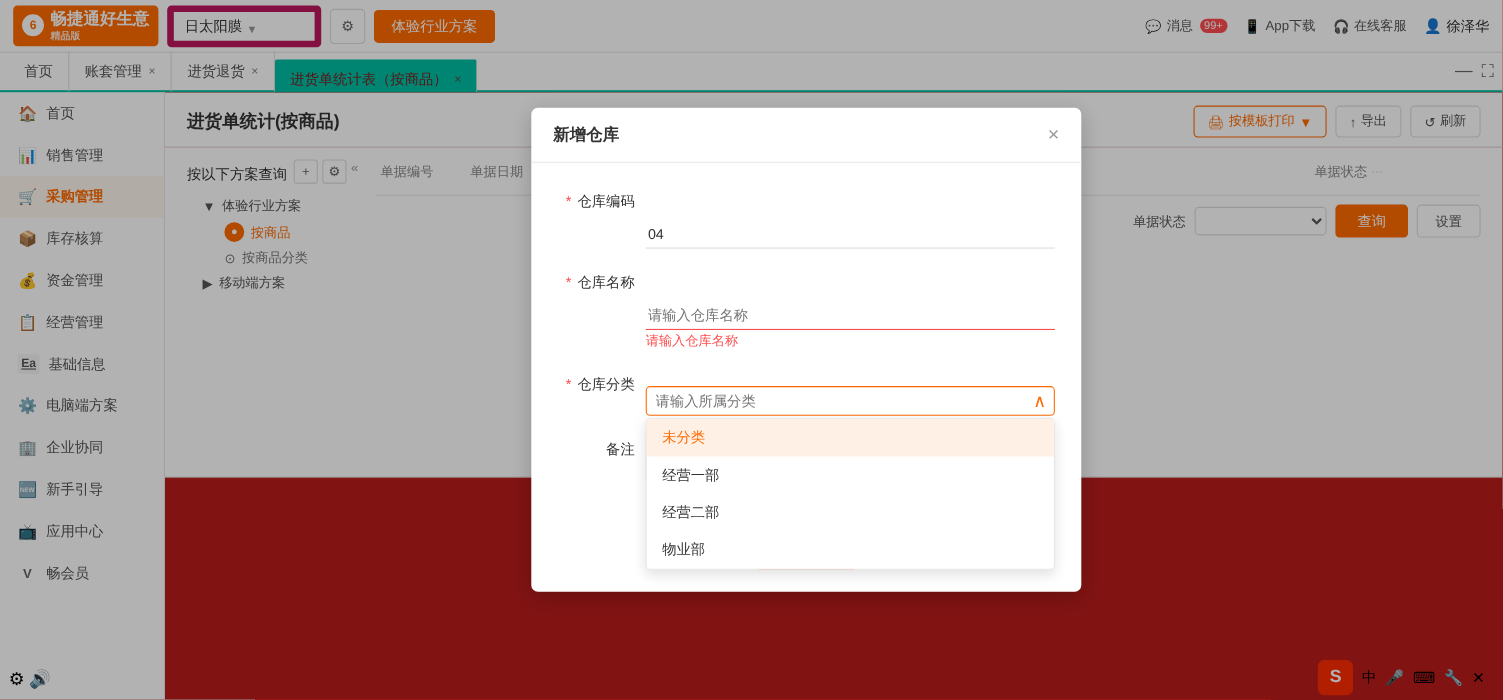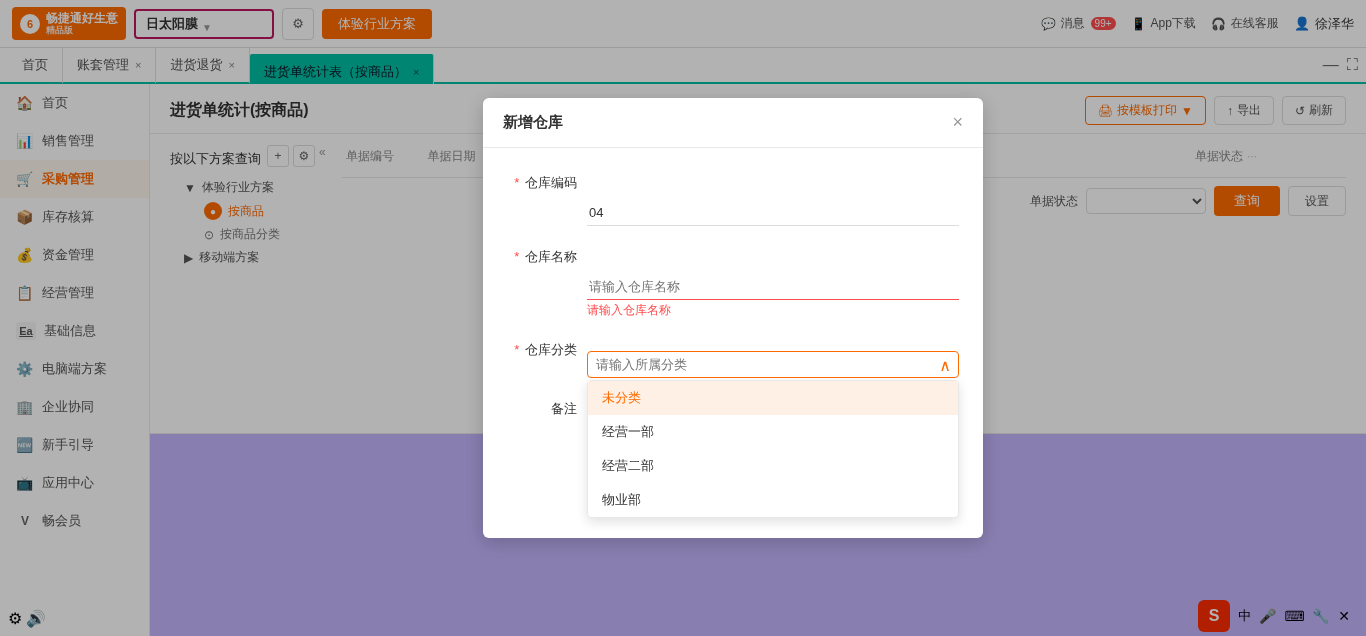--- a/index.html
+++ b/index.html
@@ -16,22 +16,22 @@
       background: #ff6a00; border-radius: 4px;
       padding: 4px 8px; color: #fff; font-weight: bold; font-size: 14px;
     }
     .logo-icon {
       width: 20px; height: 20px; background: #fff; border-radius: 50%;
       display: flex; align-items: center; justify-content: center;
       color: #ff6a00; font-weight: bold; font-size: 11px;
     }
     .store-selector {
       display: flex; align-items: flex-end; gap: 4px;
-      border: 2px solid #be185d; border-radius: 4px; padding: 4px 10px;
-      background: #fff; cursor: pointer; min-width: 140px; font-weight: bold;
+      border: 6px solid #be185d; border-radius: 4px; padding: 4px 10px;
+      background: #fff; cursor: pointer; min-width: 140px;
     }
     .store-name { color: #333; font-size: 13px; }
     .chevron { color: #999; font-size: 10px; }
     .gear-btn {
       width: 32px; height: 32px; border: 1px solid #ddd; border-radius: 4px;
       display: flex; align-items: center; justify-content: center;
       cursor: pointer; background: #fff; color: #666;
     }
     .trial-btn {
       background: #ff6a00; color: #fff; border: none; border-radius: 4px;
@@ -54,21 +54,21 @@
       display: flex; align-items: center; height: 36px;
       background: #fff; border-bottom: 2px solid #00bfa5;
       padding: 0 8px; gap: 0;
     }
     .tab {
       display: flex; align-items: center; padding: 0 14px; height: 36px;
       cursor: pointer; font-size: 13px; color: #555; border-right: 1px solid #e0e0e0;
       white-space: nowrap;
     }
     .tab.active {
-      background: #00bfa5; color: #0f172a; border-radius: 2px 2px 0 0; margin-top: 13px;
+      background: #00bfa5; color: #7f1d1d; border-radius: 2px 2px 0 0; margin-top: 13px;
     }
     .tab .close-icon { margin-left: 6px; font-size: 11px; opacity: 0.7; }
     .tab-actions { margin-left: auto; display: flex; align-items: center; gap: 8px; }
     .tab-action-btn { background: none; border: none; cursor: pointer; color: #666; font-size: 16px; }
 
     
     .main-layout { display: flex; height: calc(636px - 84px); }
 
     
     .sidebar {
@@ -78,21 +78,21 @@
     }
     .sidebar-item {
       display: flex; align-items: center; gap: 8px;
       padding: 10px 16px; cursor: pointer; color: #555; font-size: 13px;
     }
     .sidebar-item.active { background: #fff7f0; color: #ff6a00; font-weight: bold; }
     .sidebar-icon { width: 18px; height: 18px; display: flex; align-items: center; justify-content: center; font-size: 14px; }
     .sidebar-bottom { margin-top: auto; padding: 8px; display: flex; gap: 4px; align-items: center; }
 
     
-    .content { flex: 1; background: #c4b5fd; overflow: auto; position: relative; }
+    .content { flex: 1; background: #b91c1c; overflow: auto; position: relative; }
     .content-header {
       background: #fff; padding: 12px 20px 8px; border-bottom: 1px solid #e8e8e8;
       display: flex; align-items: center; justify-content: space-between;
     }
     .page-title { font-size: 16px; font-weight: bold; color: #333; }
     .header-actions { display: flex; gap: 8px; align-items: center; }
     .btn-print {
       border: 1px solid #ff6a00; color: #ff6a00; background: #fff;
       border-radius: 4px; padding: 5px 12px; cursor: pointer; font-size: 12px;
       display: flex; align-items: center; gap: 4px;
@@ -233,21 +233,21 @@
 <body>
 
 <div class="overlay"></div>
 
 <div class="top-bar">
   <div class="logo-area">
     <div class="logo-icon">
         <span>6</span>
       </div>
     <div style="display:flex;flex-direction:column;line-height:1.2;">
-      <span style="font-size:12px;">畅捷通好生意</span>
+      <span style="font-size:15px;">畅捷通好生意</span>
       <span style="font-size:9px;opacity:0.85;">精品版</span>
     </div>
   </div>
   <div class="store-selector">
     <span class="store-name">日太阳膜</span>
     <span class="chevron">▼</span>
   </div>
   <div class="gear-btn">⚙</div>
   <button class="trial-btn">体验行业方案</button>
   <div class="top-right">

